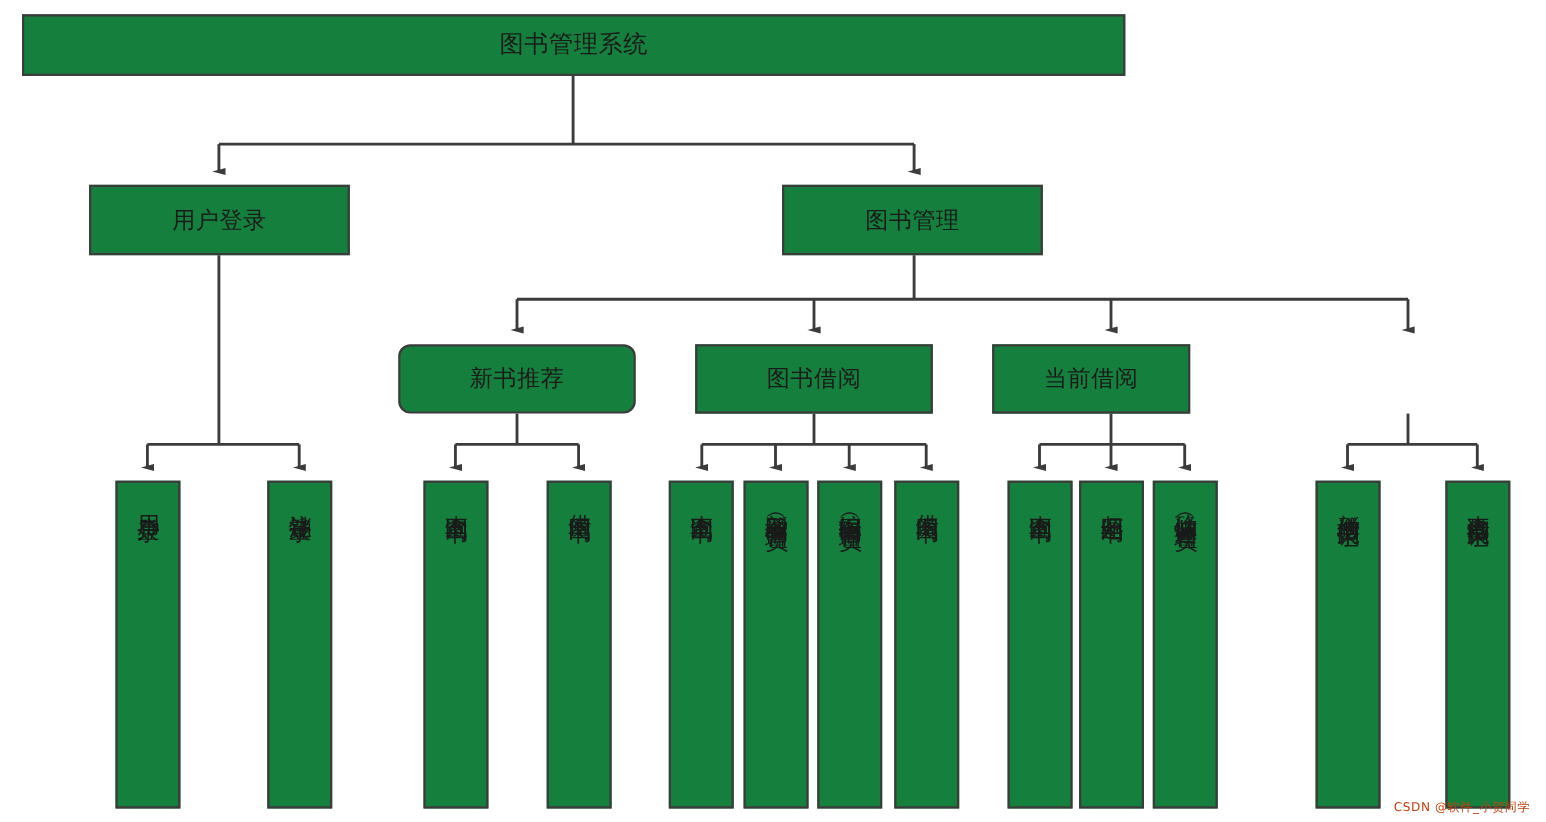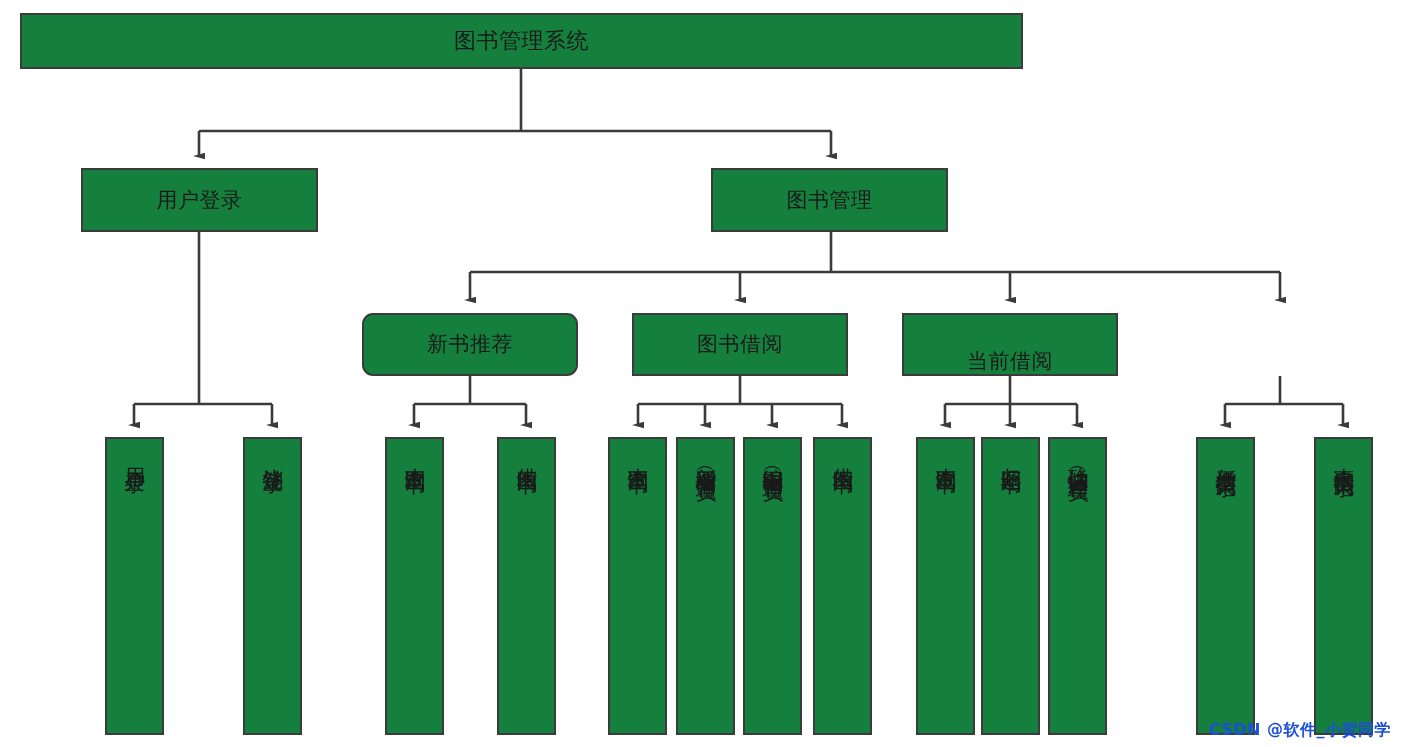--- a/index.html
+++ b/index.html
@@ -57,26 +57,25 @@
     letter-spacing: 2px;
     line-height: 1;
   }
   .node.root .node-label {
     font-size: 22px;
   }
   #watermark {
     position: absolute;
     right: 14px;
     bottom: 6px;
-    font-size: 16px;
-    color: #1d4ed8;
+    font-size: 11px;
+    color: #c2410c;
     letter-spacing: 0.5px;
     z-index: 6;
     white-space: nowrap;
-    font-weight: bold;
   }
 </style>
 </head>
 <body>
 
 <div id="diagram-root">
 
   <svg id="edge-layer" viewBox="0 0 1405 747" xmlns="http://www.w3.org/2000/svg">
     <defs>
       <marker id="arrowhead" markerWidth="10" markerHeight="12" refX="3.2" refY="6" orient="auto" markerUnits="userSpaceOnUse">
@@ -137,21 +136,21 @@
   <div class="node horizontal" style="left:711px; top:168px; width:237px; height:64px;">
     <span class="node-label">图书管理</span>
   </div>
 
   <div class="node horizontal" style="left:362px; top:313px; width:216px; height:63px;border-radius:11px;">
     <span class="node-label">新书推荐</span>
   </div>
   <div class="node horizontal" style="left:632px; top:313px; width:216px; height:63px;">
     <span class="node-label">图书借阅</span>
   </div>
-  <div class="node horizontal" style="left:902px; top:313px; width:216px; height:63px;align-items:flex-end;">
+  <div class="node horizontal" style="left:902px; top:313px; width:180px; height:63px;">
     <span class="node-label">当前借阅</span>
   </div>
 
   <div class="node vertical" style="left:105px; top:437px; width:59px; height:298px;">
     <span class="node-label">用户登录</span>
   </div>
   <div class="node vertical" style="left:243px; top:437px; width:59px; height:298px;">
     <span class="node-label">注销登录</span>
   </div>
 

